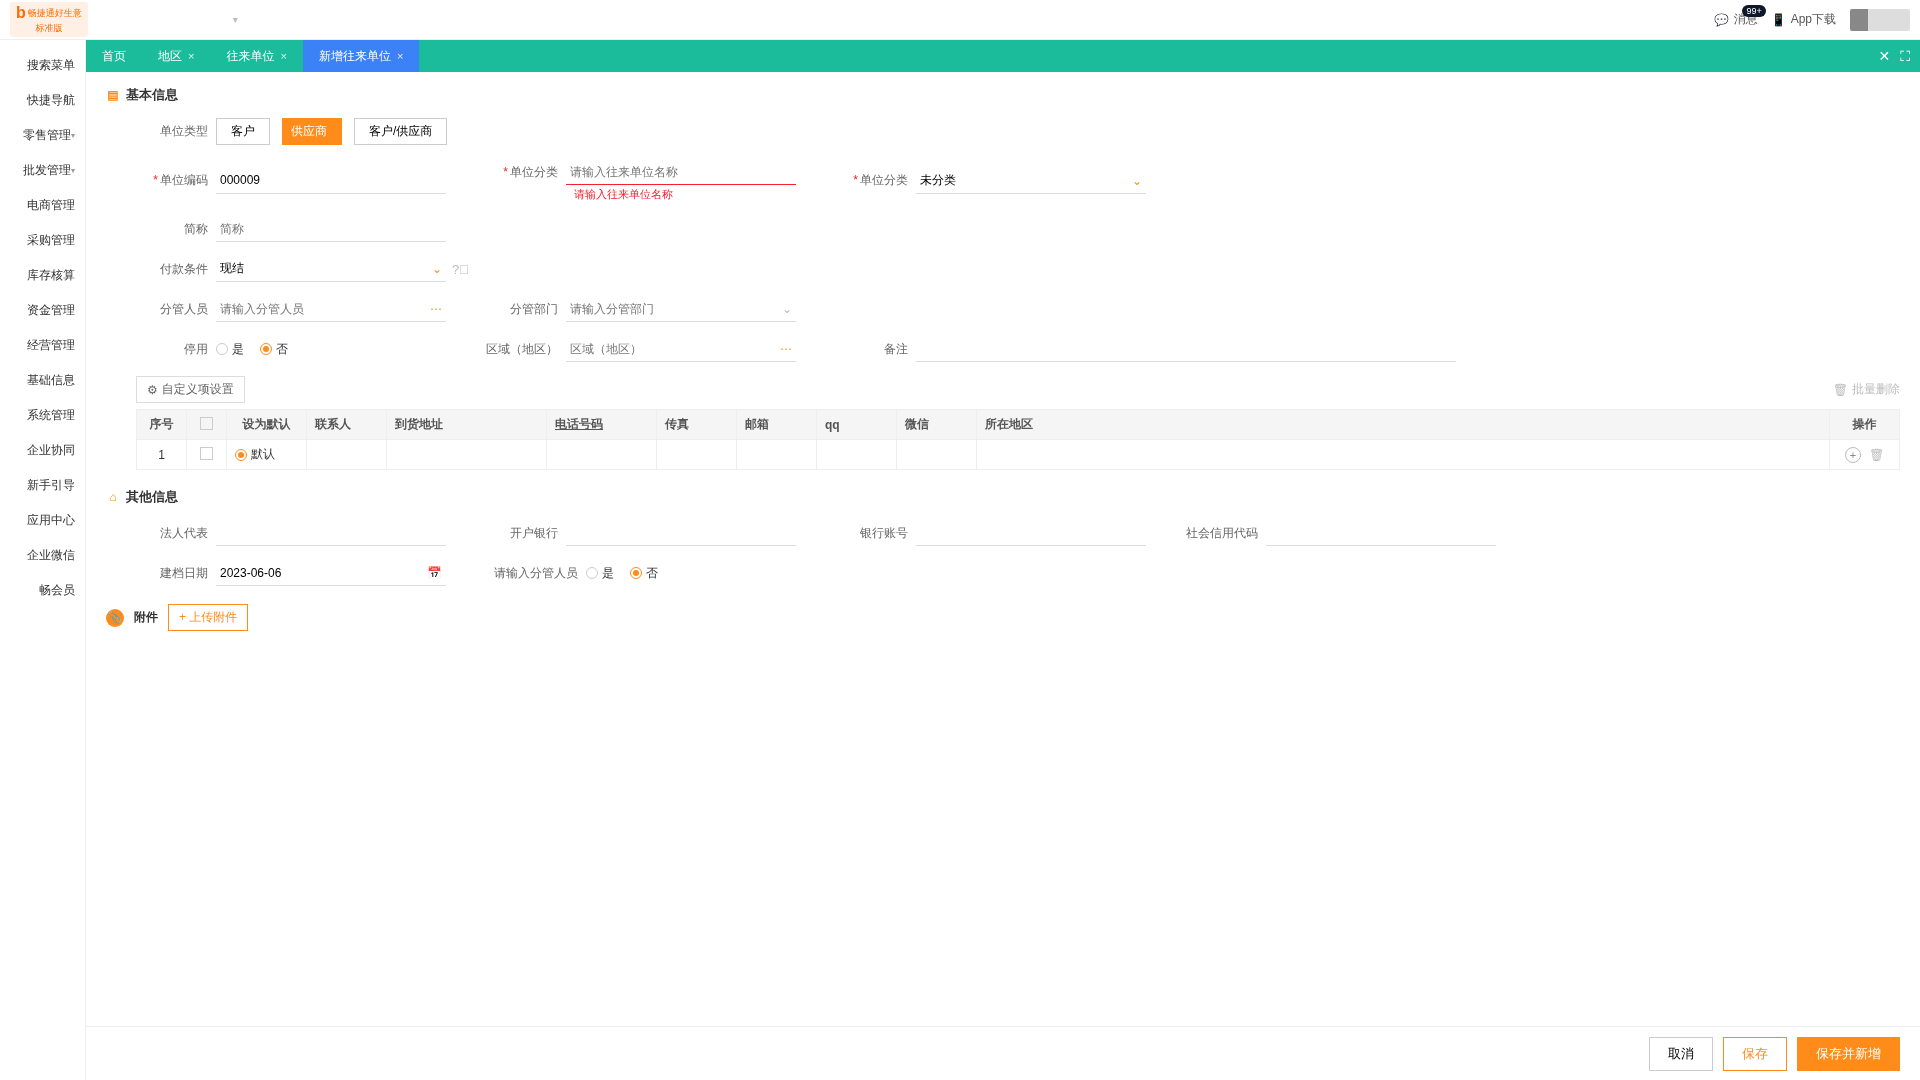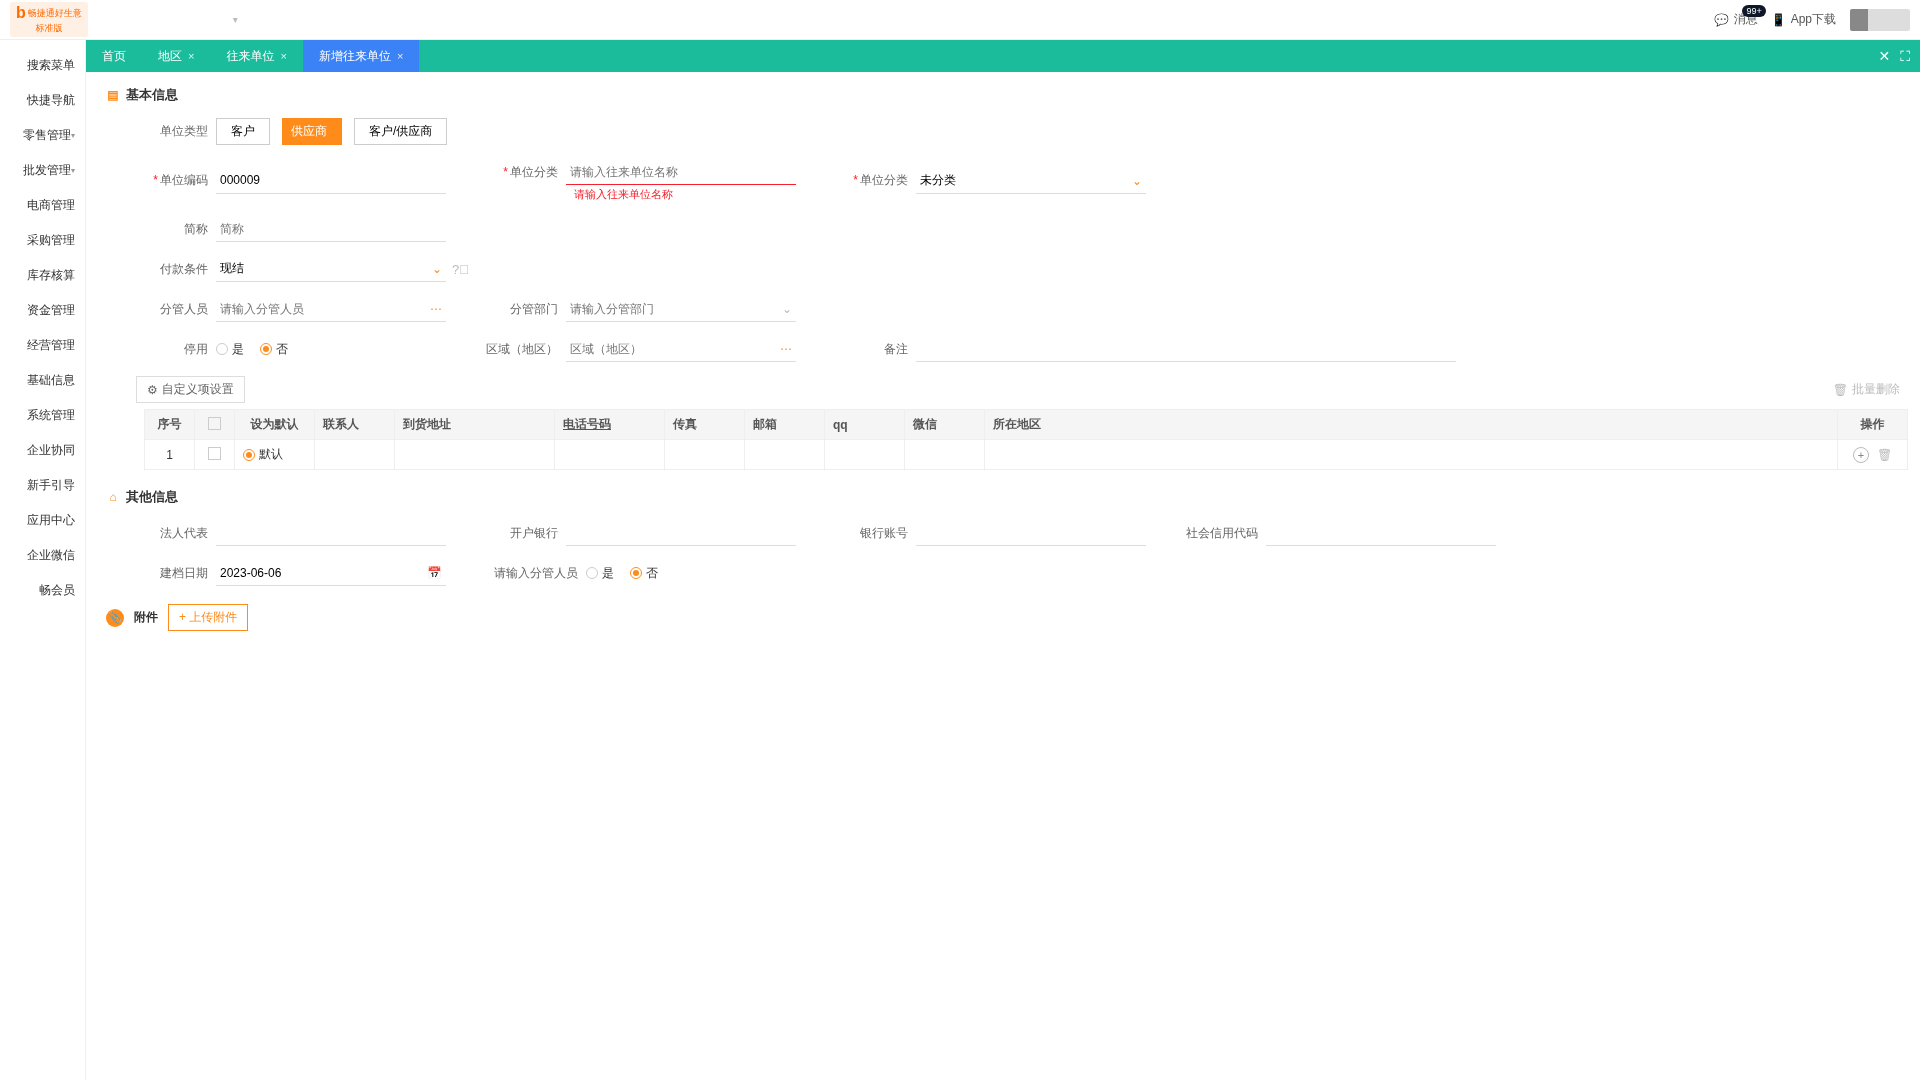--- a/index.html
+++ b/index.html
@@ -67,21 +67,21 @@
 .rdot { width: 12px; height: 12px; border: 1px solid #ccc; border-radius: 50%; display: inline-flex; align-items: center; justify-content: center; }
 .rdot.on { border-color: #ff8c1a; }
 .rdot.on::after { content:""; width: 6px; height: 6px; background: #ff8c1a; border-radius: 50%; }
 
 
 .subtools { display: flex; align-items: center; justify-content: space-between; padding-left: 30px; margin-bottom: 6px; }
 .ghost-btn { border: 1px solid #ddd; background: #fff; padding: 4px 10px; font-size: 12px; cursor: pointer; display: inline-flex; align-items: center; gap: 4px; color: #666; }
 .link-gray { color: #bbb; font-size: 12px; cursor: pointer; display: inline-flex; align-items: center; gap: 4px; }
 
 
-.tbl { width: calc(100% - 30px); margin-left: 38px; border: 1px solid #eee; border-collapse: collapse; }
+.tbl { width: calc(100% - 30px); margin-left: 30px; border: 1px solid #eee; border-collapse: collapse; }
 .tbl th, .tbl td { border: 1px solid #eee; padding: 6px 8px; font-size: 12px; text-align: left; }
 .tbl th { background: #f5f5f5; font-weight: 600; color: #555; }
 .tbl td.center, .tbl th.center { text-align: center; }
 .chk { width: 13px; height: 13px; border: 1px solid #ccc; display: inline-block; }
 .row-act { display: flex; gap: 8px; justify-content: center; align-items: center; }
 .circ-btn { width: 16px; height: 16px; border: 1px solid #bbb; border-radius: 50%; display: inline-flex; align-items: center; justify-content: center; font-size: 11px; color: #888; cursor: pointer; }
 
 
 .attach-row { display: flex; align-items: center; gap: 10px; padding-left: 0; }
 .attach-ic { width: 18px; height: 18px; border-radius: 50%; background: #ff8c1a; color: #fff; display: inline-flex; align-items: center; justify-content: center; font-size: 11px; }
@@ -417,13 +417,18 @@
             <span class="attach-ic">📎</span>
             <span style="font-weight:600">附件</span>
             <button class="upload-btn">+ 上传附件</button>
           </div>
         </div>
 
       </div>
     </div>
   </div>
 
+  <div class="footer">
+    <button class="btn">取消</button>
+    <button class="btn outline-orange">保存</button>
+    <button class="btn solid-orange">保存并新增</button>
+  </div>
 </div>
 
 </body></html>

